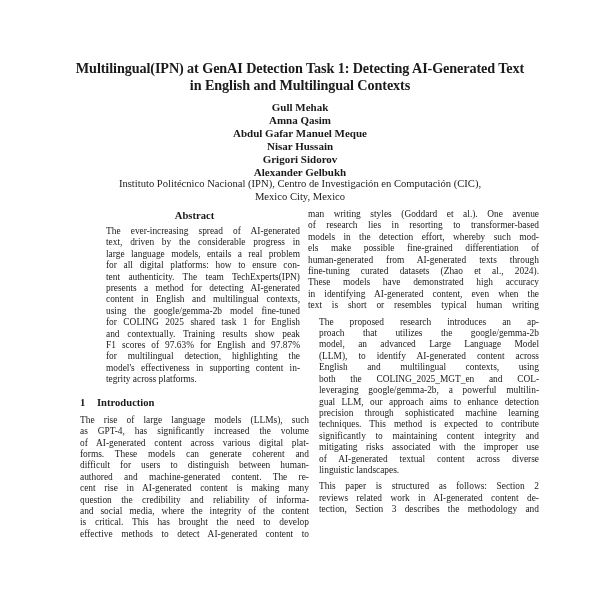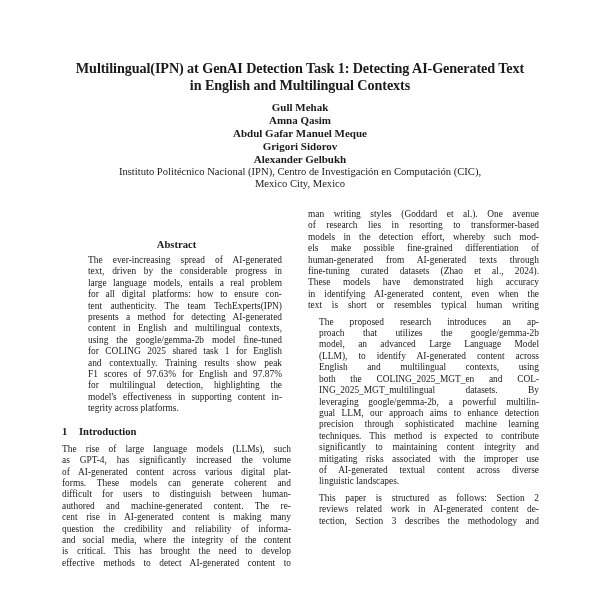--- a/index.html
+++ b/index.html
@@ -4,21 +4,21 @@
   <style>
     html, body { margin: 0; padding: 0; background: #ffffff; }
     body { width: 600px; height: 600px; overflow: hidden; position: relative; font-family: "Liberation Serif", "DejaVu Serif", serif; color: #1a1a1a; }
     .page { position: absolute; left: 0; top: 0; width: 600px; height: 600px; overflow: hidden; }
     .header { position: absolute; left: 40px; top: 60px; width: 520px; text-align: center; }
     .title { font-weight: bold; font-size: 14.2px; line-height: 17px; margin: 0; letter-spacing: -0.1px; }
     .authors { margin-top: 7px; }
     .author { font-weight: bold; font-size: 11px; line-height: 12.9px; }
     .affil { font-size: 10.6px; line-height: 12.9px; }
     .col { position: absolute; font-size: 9.4px; line-height: 11.4px; text-align: justify; }
-    .col-left { left: 62px; top: 209px; width: 229px; margin-top: 29px; }
+    .col-left { left: 80px; top: 209px; width: 229px; }
     .col-right { left: 308px; top: 209px; width: 231px; }
     .abstract-heading { text-align: center; font-weight: bold; font-size: 10.6px; line-height: 13px; margin: 0 0 4px 0; }
     .abstract-body { margin: 0 9px 0 26px; width: 194px; text-align: justify; hyphens: manual; }
     .section-heading { font-weight: bold; font-size: 10.6px; line-height: 13px; margin: 10px 0 6px 0; }
     .section-heading .num { display: inline-block; width: 17px; }
     .para { margin: 0; text-align: justify; }
     .para-indent { text-indent: 11px; margin-top: 5px; }
     .line { display: block; text-align: justify; text-align-last: justify; white-space: nowrap; }
     .line.last { text-align-last: left; }
   </style>
@@ -29,20 +29,21 @@
 
   <div class="header">
     <div class="title">
       <div>Multilingual(IPN) at GenAI Detection Task 1: Detecting AI-Generated Text</div>
       <div>in English and Multilingual Contexts</div>
     </div>
     <div class="authors">
       <div class="author">Gull Mehak</div>
       <div class="author">Amna Qasim</div>
       <div class="author">Abdul Gafar Manuel Meque</div>
+      <div class="author">Nisar Hussain</div>
       <div class="author">Grigori Sidorov</div>
       <div class="author">Alexander Gelbukh</div>
       <div class="affil">Instituto Politécnico Nacional (IPN), Centro de Investigación en Computación (CIC),</div>
       <div class="affil">Mexico City, Mexico</div>
     </div>
   </div>
 
   <div class="col col-left">
     <div class="abstract-heading">Abstract</div>
     <div class="abstract-body">
@@ -92,21 +93,20 @@
       <span class="line">in identifying AI-generated content, even when the</span>
       <span class="line">text is short or resembles typical human writing</span>
     </div>
     <div class="para para-indent">
       <span class="line">The proposed research introduces an ap-</span>
       <span class="line">proach that utilizes the google/gemma-2b</span>
       <span class="line">model, an advanced Large Language Model</span>
       <span class="line">(LLM), to identify AI-generated content across</span>
       <span class="line">English and multilingual contexts, using</span>
       <span class="line">both the COLING_2025_MGT_en and COL-</span>
-      <span class="line">ING_2025_MGT_multilingual datasets. By</span>
       <span class="line">leveraging google/gemma-2b, a powerful multilin-</span>
       <span class="line">gual LLM, our approach aims to enhance detection</span>
       <span class="line">precision through sophisticated machine learning</span>
       <span class="line">techniques. This method is expected to contribute</span>
       <span class="line">significantly to maintaining content integrity and</span>
       <span class="line">mitigating risks associated with the improper use</span>
       <span class="line">of AI-generated textual content across diverse</span>
       <span class="line last">linguistic landscapes.</span>
     </div>
     <div class="para para-indent">

